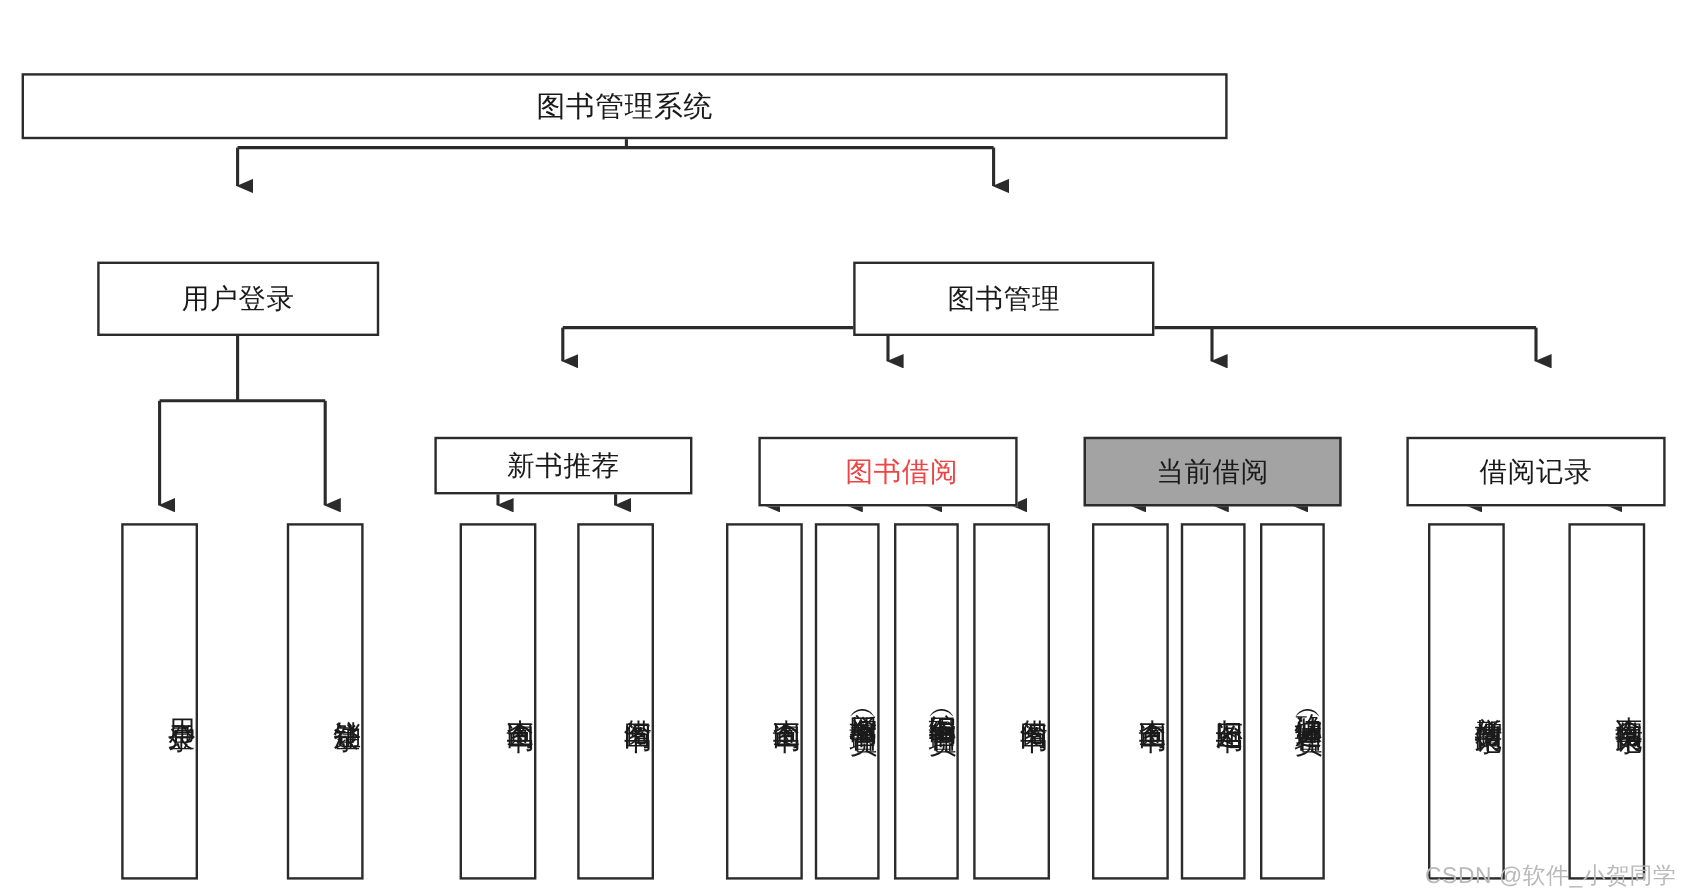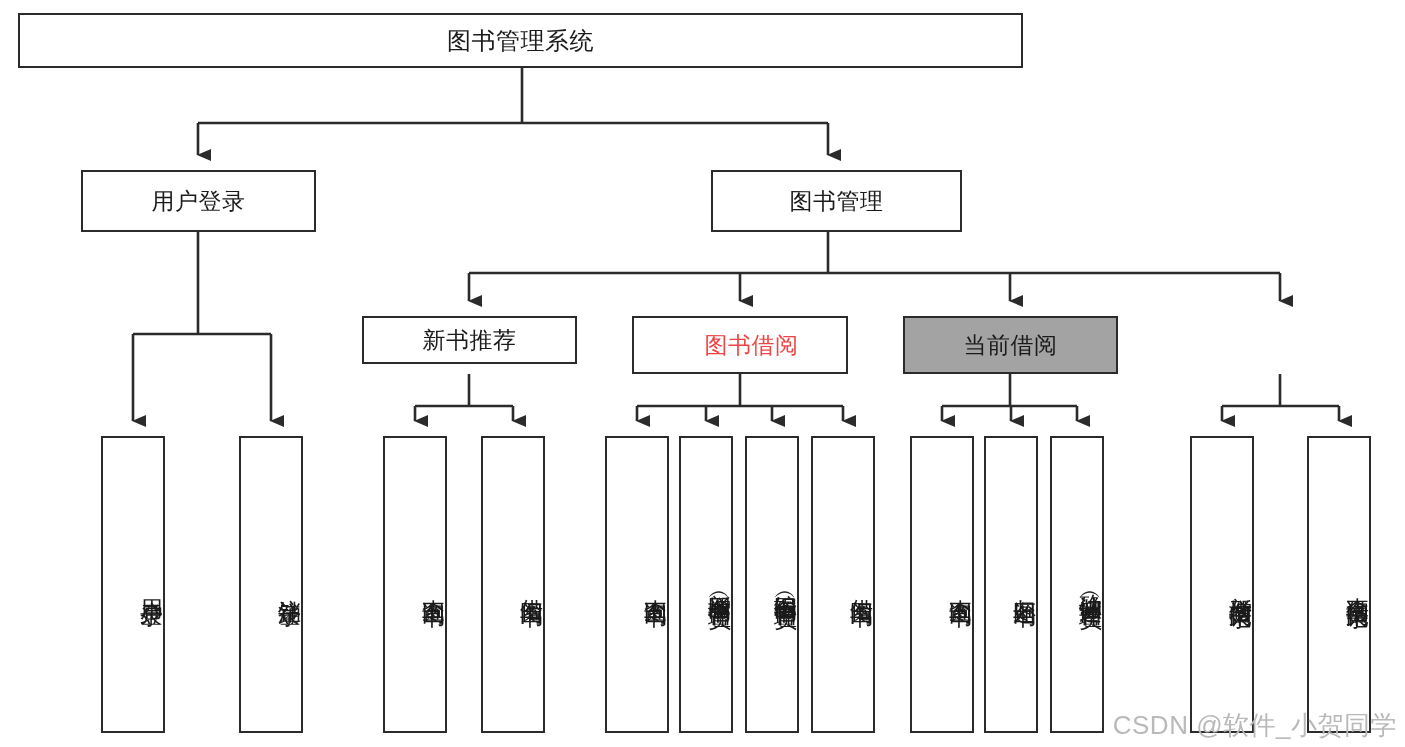--- a/index.html
+++ b/index.html
@@ -31,20 +31,21 @@
     background: #ffffff;
     border: 2px solid #2b2b2b;
     display: flex;
     align-items: center;
     justify-content: center;
     color: #1a1a1a;
   }
   .node.horiz {
     font-size: 23px;
     letter-spacing: 0.5px;
+    margin-top: 48px;
   }
   .node.vert {
     writing-mode: vertical-rl;
     text-orientation: upright;
     font-size: 23px;
     letter-spacing: 2px;
     padding: 6px 0;
     align-items: flex-start;
     justify-content: center;
   }
@@ -54,21 +55,21 @@
     line-height: 1;
     display: block;
   }
   .node.root {
     font-size: 24px;
   }
   .watermark {
     position: absolute;
     right: 8px;
     bottom: 4px;
-    font-size: 26px;
+    font-size: 19px;
     color: #b9b9b9;
     white-space: nowrap;
     letter-spacing: 0.5px;
   }
 </style>
 </head>
 <body>
 
 <div id="canvas" style="background: rgb(255, 255, 255);">
 
@@ -123,20 +124,21 @@
   </svg>
 
   <div class="node horiz root" style="left: 18px; top: 13px; width: 1005px; height: 55px; background: rgb(255, 255, 255); border-color: rgb(43, 43, 43); color: rgb(26, 26, 26);">图书管理系统</div>
 
   <div class="node horiz" style="left: 81px; top: 170px; width: 235px; height: 62px; background: rgb(255, 255, 255); border-color: rgb(43, 43, 43); color: rgb(26, 26, 26);">用户登录</div>
   <div class="node horiz" style="left: 711px; top: 170px; width: 251px; height: 62px; background: rgb(255, 255, 255); border-color: rgb(43, 43, 43); color: rgb(26, 26, 26);">图书管理</div>
 
   <div class="node horiz" style="left: 362px; top: 316px; width: 215px; height: 48px; background: rgb(255, 255, 255); border-color: rgb(43, 43, 43); color: rgb(26, 26, 26);">新书推荐</div>
   <div class="node horiz" style="left: 632px; top: 316px; width: 216px; height: 58px; background: rgb(255, 255, 255); border-color: rgb(43, 43, 43); color: #ef4444; padding-left: 23px;">图书借阅</div>
   <div class="node horiz" style="left: 903px; top: 316px; width: 215px; height: 58px; background: #a3a3a3; border-color: rgb(43, 43, 43); color: rgb(26, 26, 26);">当前借阅</div>
+  <div class="node horiz" style="left: 1172px; top: 316px; width: 216px; height: 58px; background: rgb(255, 255, 255); border-color: rgb(43, 43, 43); color: rgb(26, 26, 26);">借阅记录</div>
 
   <div class="node vert" style="left: 101px; top: 436px; width: 64px; height: 297px; background: rgb(255, 255, 255); border-color: rgb(43, 43, 43); color: rgb(26, 26, 26);">
     <span class="vlabel">用户登录</span>
   </div>
   <div class="node vert" style="left: 239px; top: 436px; width: 64px; height: 297px; background: rgb(255, 255, 255); border-color: rgb(43, 43, 43); color: rgb(26, 26, 26);">
     <span class="vlabel">注销登录</span>
   </div>
   <div class="node vert" style="left: 383px; top: 436px; width: 64px; height: 297px; background: rgb(255, 255, 255); border-color: rgb(43, 43, 43); color: rgb(26, 26, 26);">
     <span class="vlabel">查询图书</span>
   </div>

